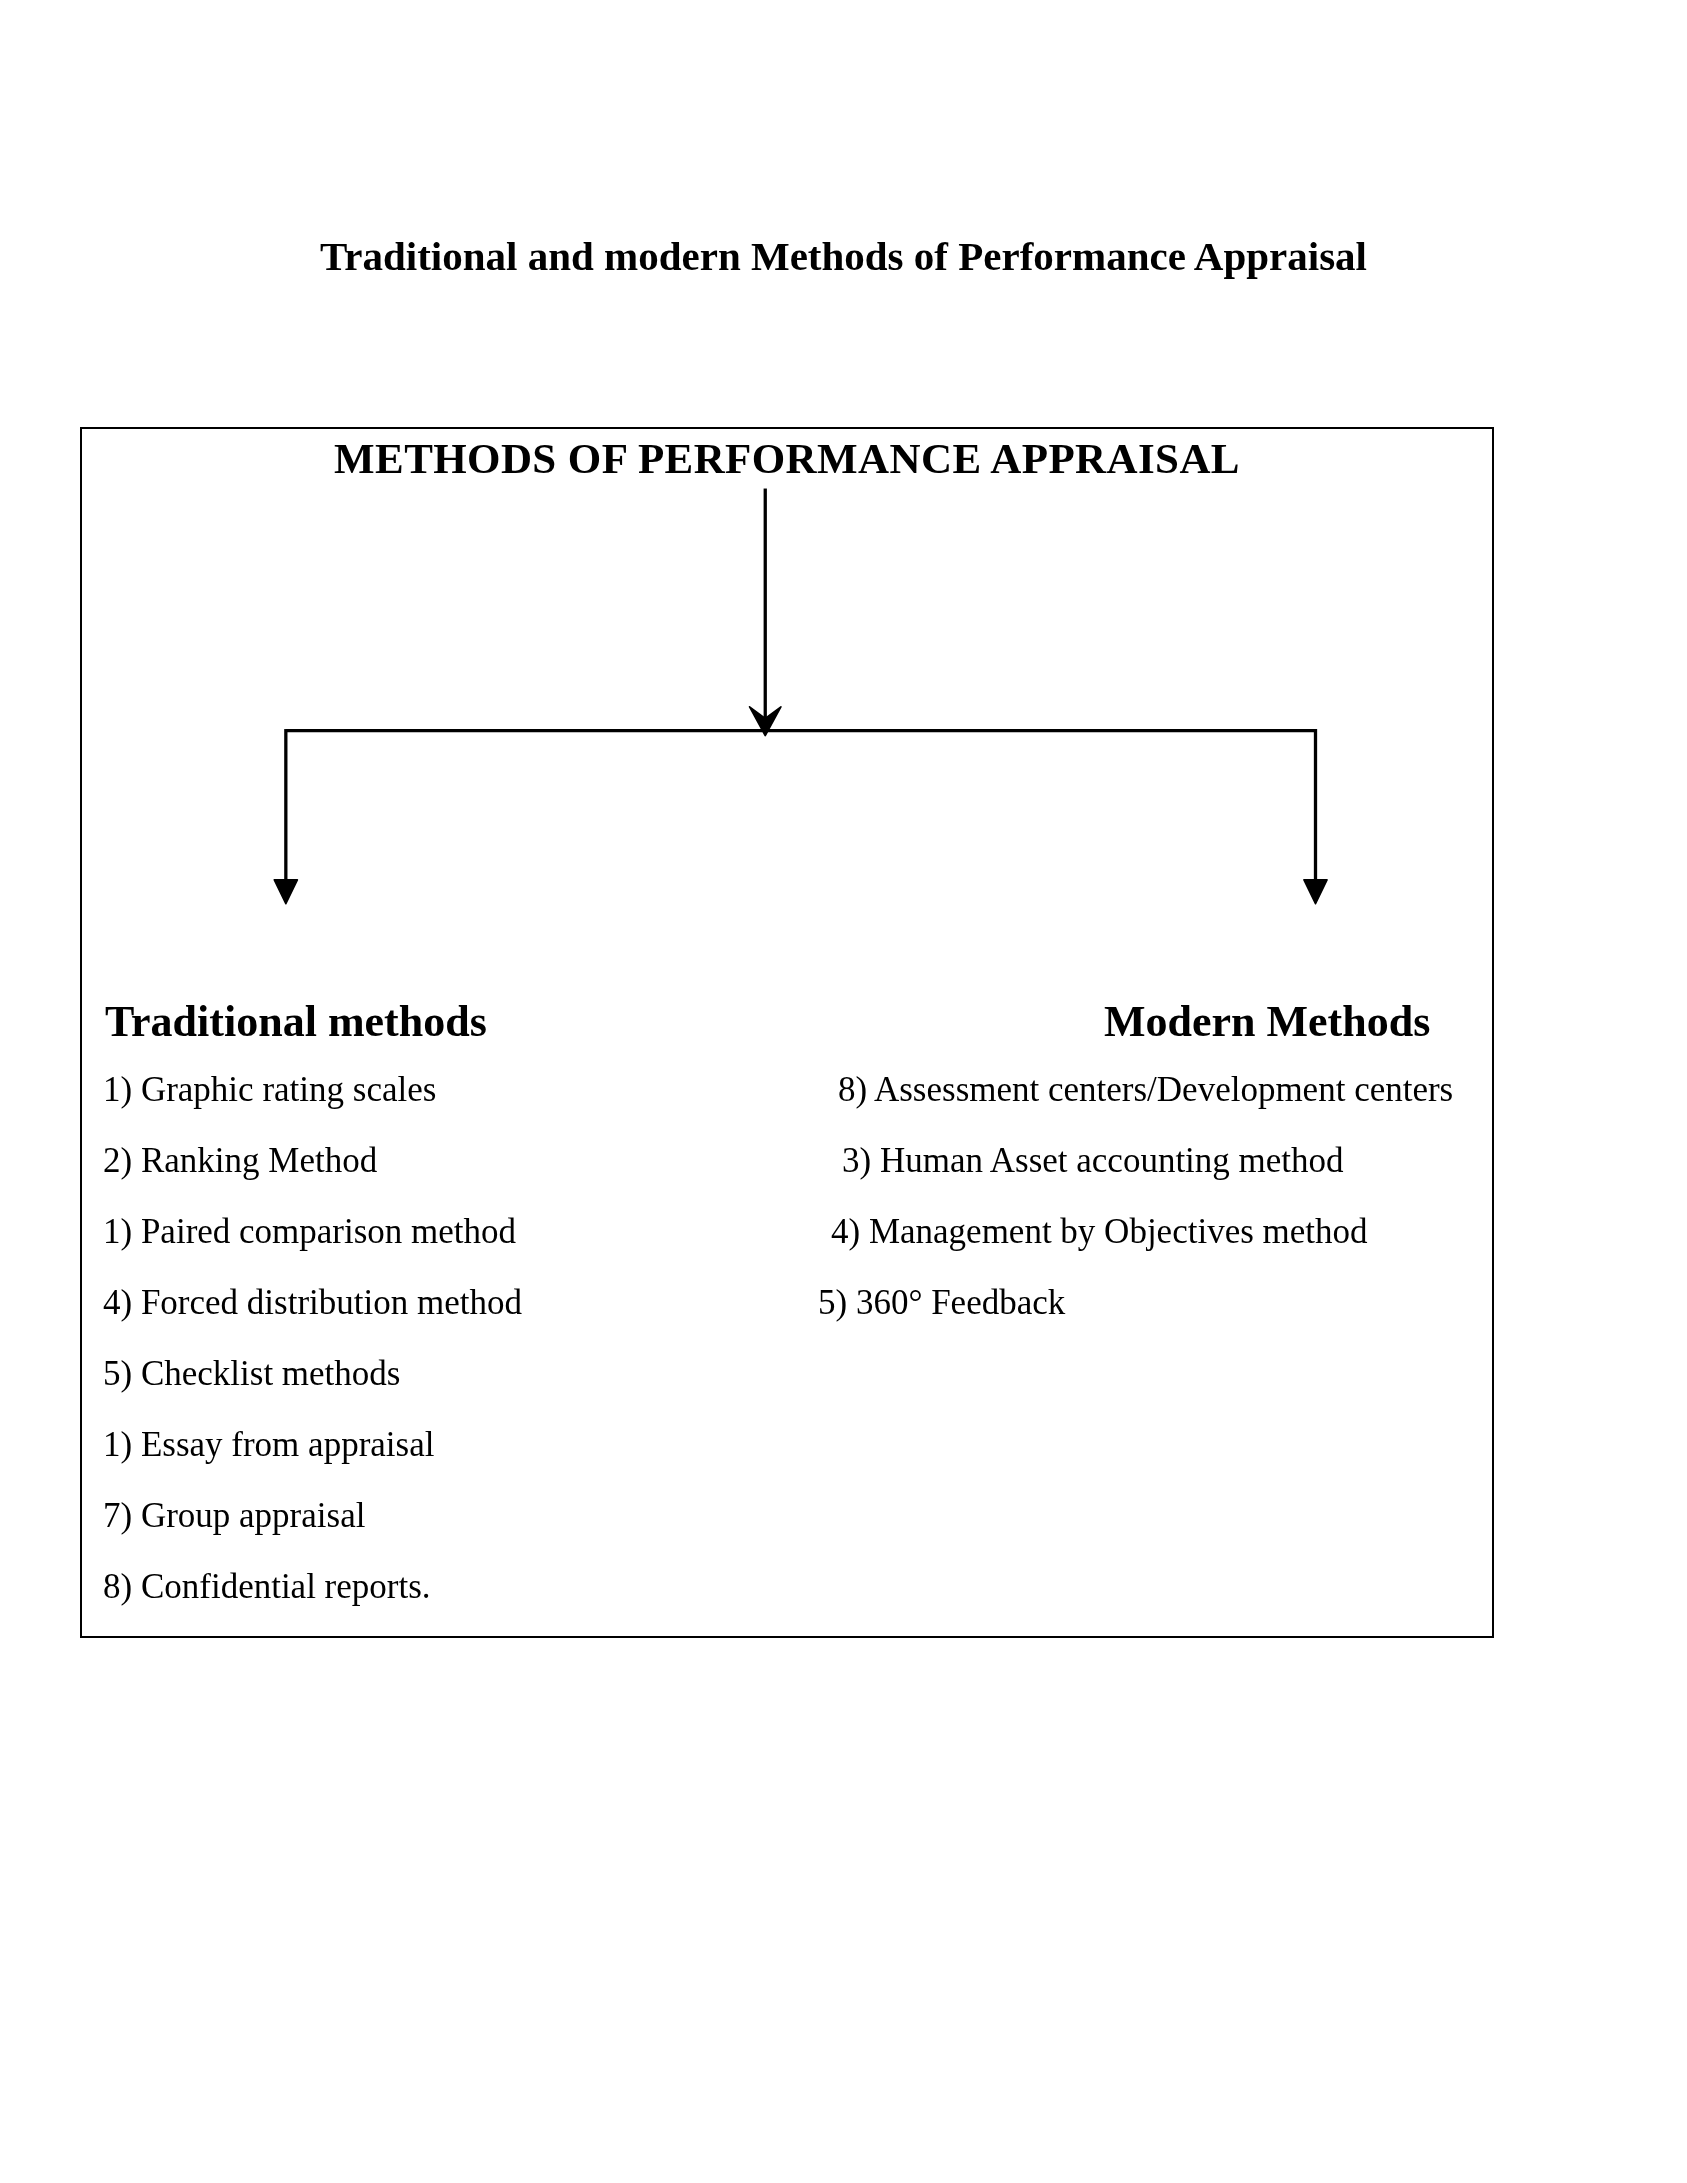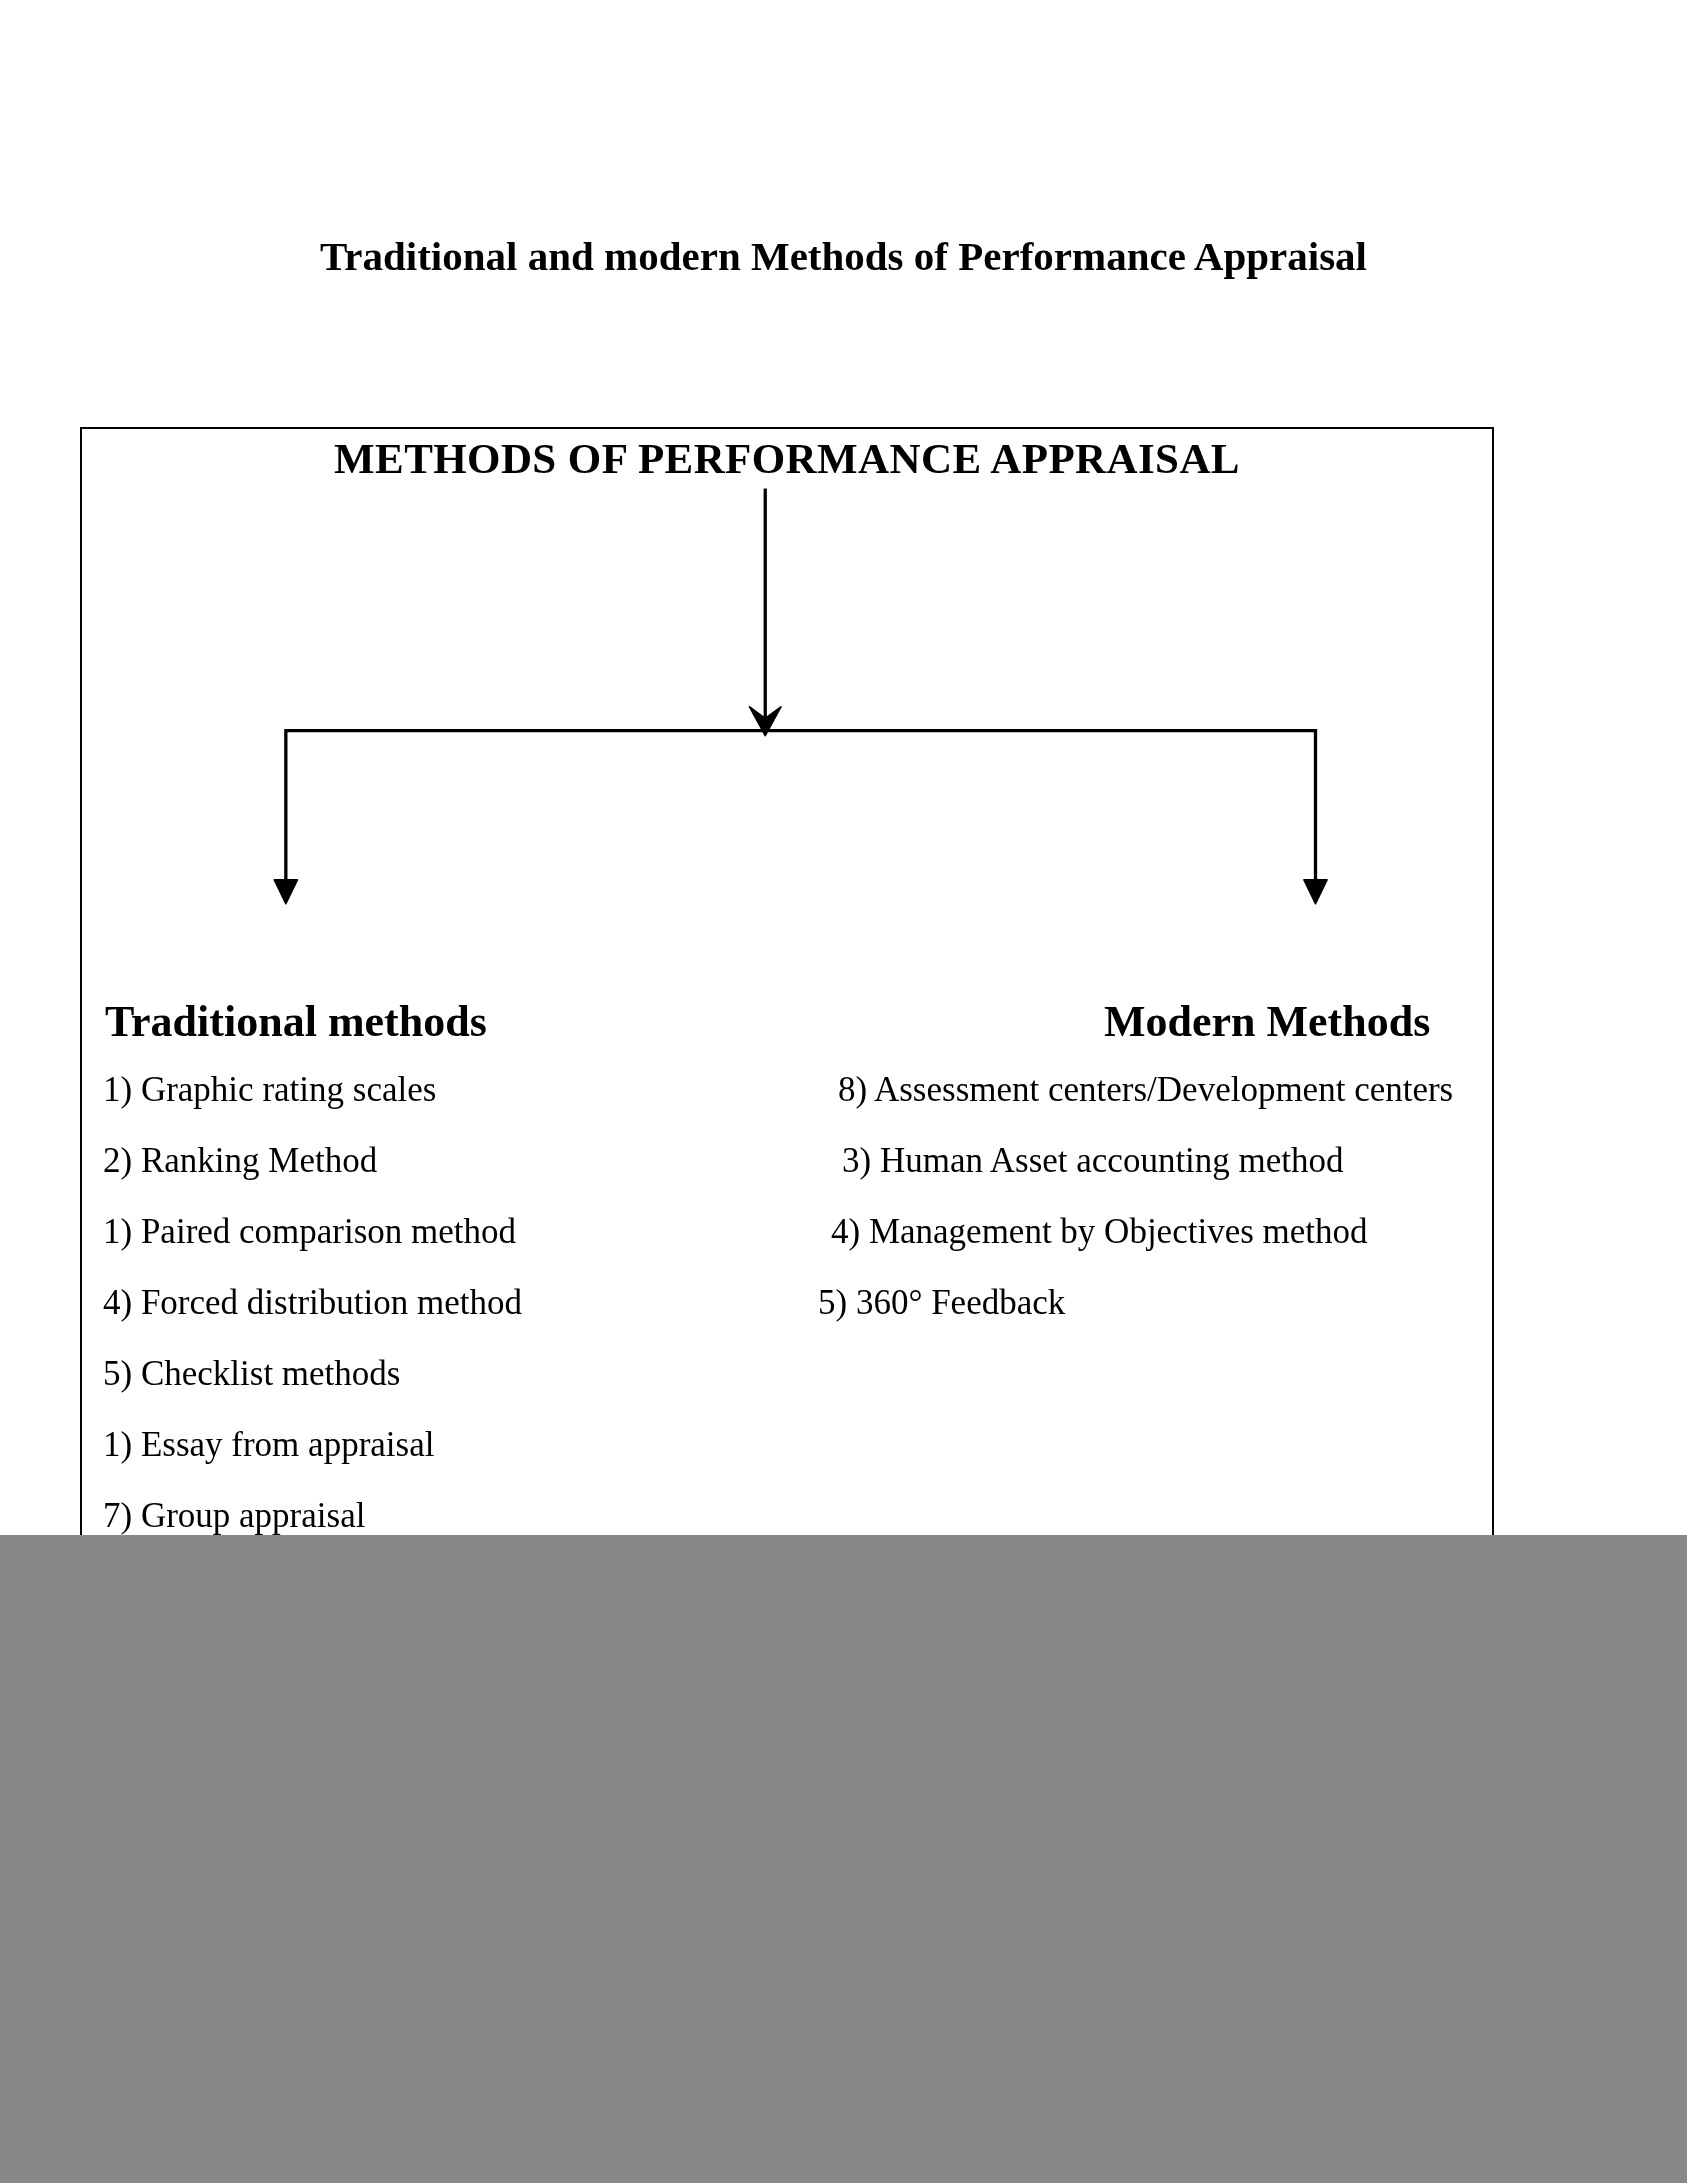--- a/index.html
+++ b/index.html
@@ -4,21 +4,21 @@
 <style>
   :root {
     --ink: #000000;
     --bg: #ffffff;
   }
   * { margin: 0; padding: 0; box-sizing: border-box; }
   html, body { background: #888; }
   .page {
     position: relative;
     width: 1687px;
-    height: 1535px;
+    height: 2183px;
     margin: 0 auto;
     background: var(--bg);
     color: var(--ink);
     font-family: "Liberation Serif", "DejaVu Serif", serif;
     overflow: hidden;
   }
   .page-title {
     position: absolute;
     top: 232px;
     left: 0;
@@ -119,20 +119,21 @@
   <div class="col-heading modern">Modern Methods</div>
 
   <div class="method-list traditional">
     <div class="item">1) Graphic rating scales</div>
     <div class="item">2) Ranking Method</div>
     <div class="item">1) Paired comparison method</div>
     <div class="item">4) Forced distribution method</div>
     <div class="item">5) Checklist methods</div>
     <div class="item">1) Essay from appraisal</div>
     <div class="item">7) Group appraisal</div>
+    <div class="item">8) Confidential reports.</div>
   </div>
 
   <div class="method-list modern">
     <div class="item">8) Assessment centers/Development centers</div>
     <div class="item">3) Human Asset accounting method</div>
     <div class="item">4) Management by Objectives method</div>
     <div class="item">5) 360° Feedback</div>
   </div>
 
 </div>

